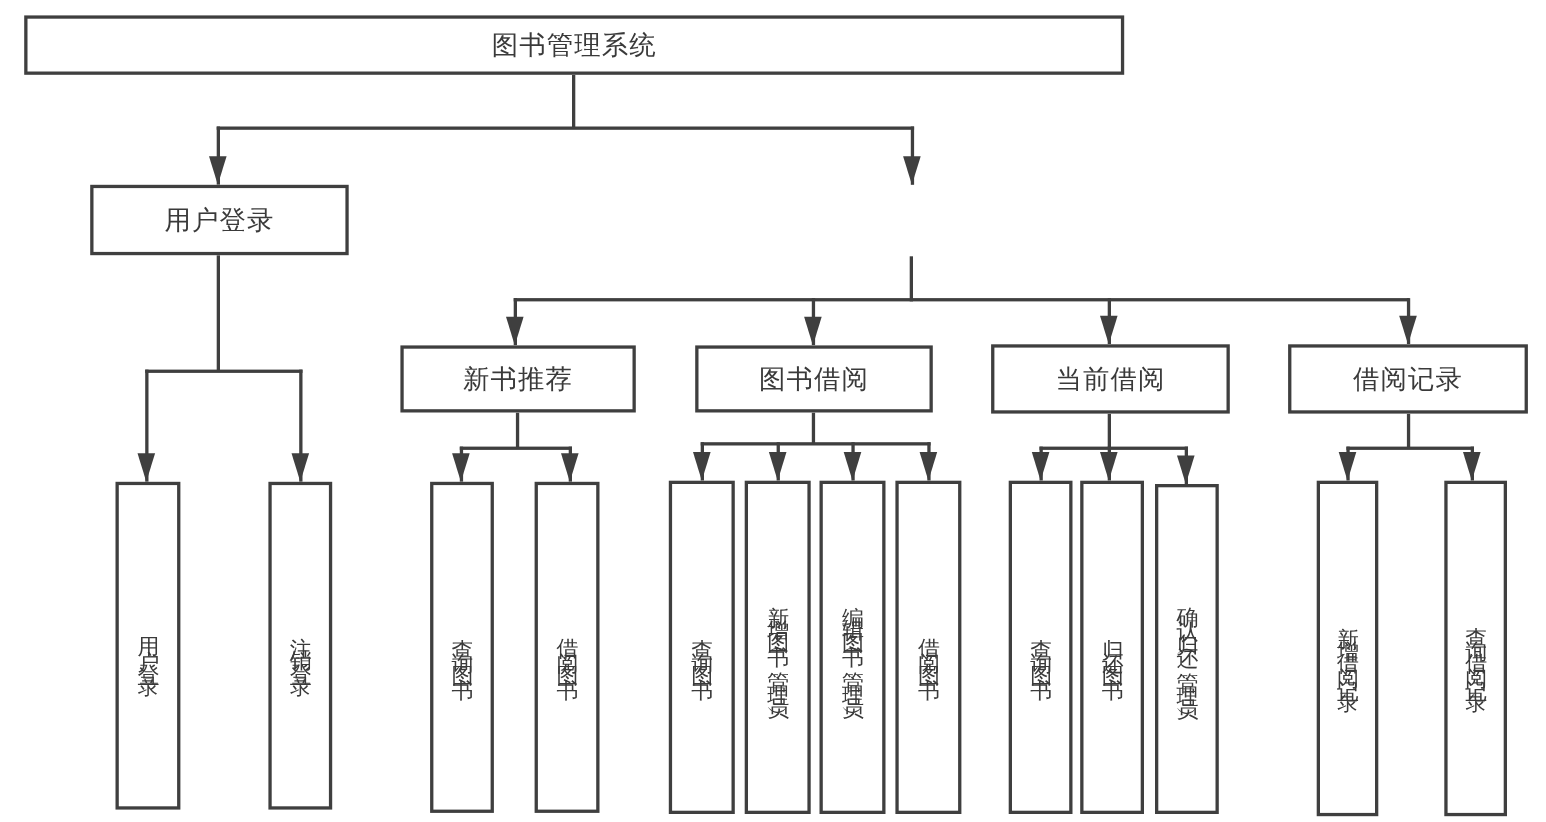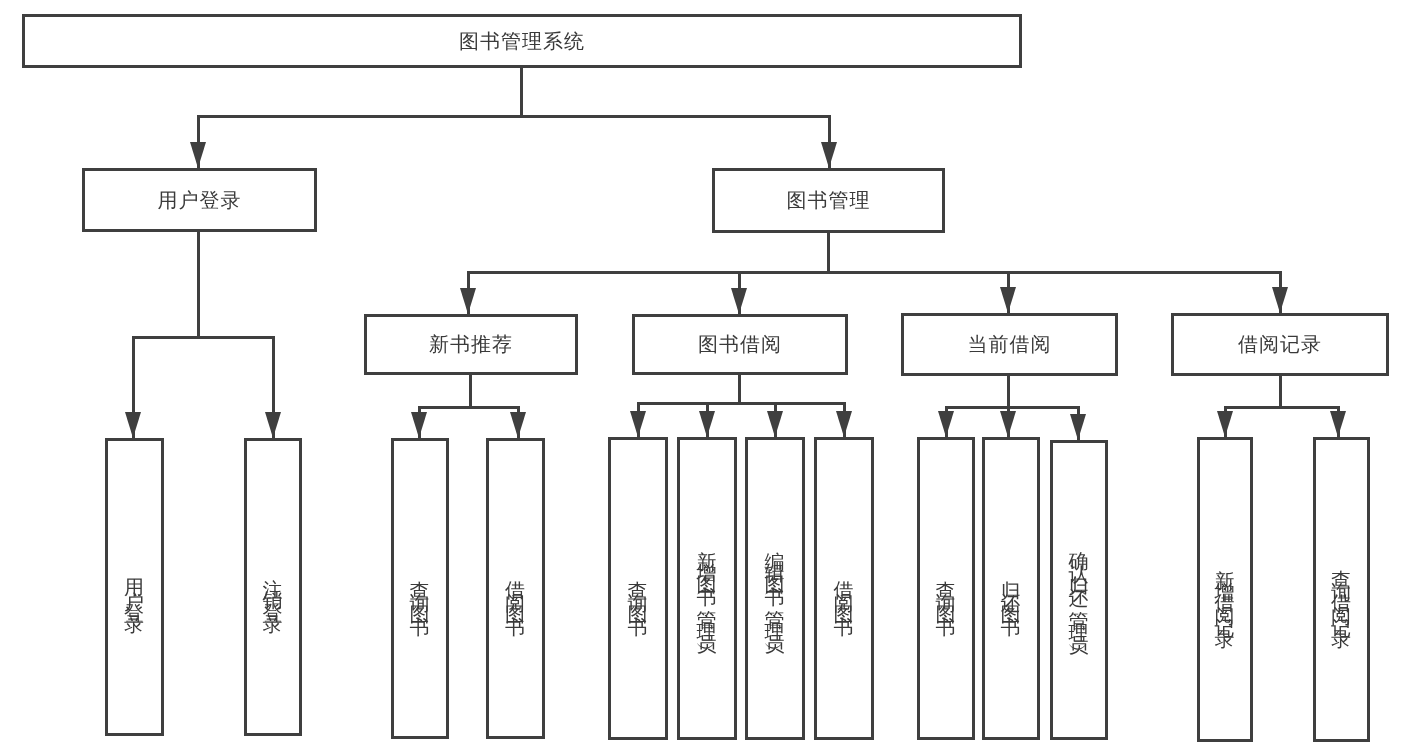--- a/index.html
+++ b/index.html
@@ -21,21 +21,21 @@
   }
   .hbox {
     position: absolute;
     border: 3px solid var(--line);
     background: var(--background);
     display: flex;
     align-items: center;
     justify-content: center;
   }
   .hbox .lbl {
-    font-size: 20px;
+    font-size: 24px;
     letter-spacing: 1px;
     color: var(--text);
   }
   .vbox {
     position: absolute;
     border: 3px solid var(--line);
     background: var(--background);
     display: flex;
     align-items: center;
     justify-content: center;
@@ -132,23 +132,20 @@
   <div class="vl" style="left:1337px;top:406px;height:31px"></div>
   <div class="arw" style="left:1330px;top:411px"></div>
 
   <div class="hbox" style="left:22px;top:14px;width:1000px;height:54px">
     <span class="lbl">图书管理系统</span>
   </div>
 
   <div class="hbox" style="left:82px;top:168px;width:235px;height:64px">
     <span class="lbl">用户登录</span>
   </div>
-  <div class="hbox" style="left:712px;top:168px;width:233px;height:65px">
-    <span class="lbl">图书管理</span>
-  </div>
 
   <div class="hbox" style="left:364px;top:314px;width:214px;height:61px">
     <span class="lbl">新书推荐</span>
   </div>
   <div class="hbox" style="left:632px;top:314px;width:216px;height:61px">
     <span class="lbl">图书借阅</span>
   </div>
   <div class="hbox" style="left:1171px;top:313px;width:218px;height:63px">
     <span class="lbl">借阅记录</span>
   </div>

